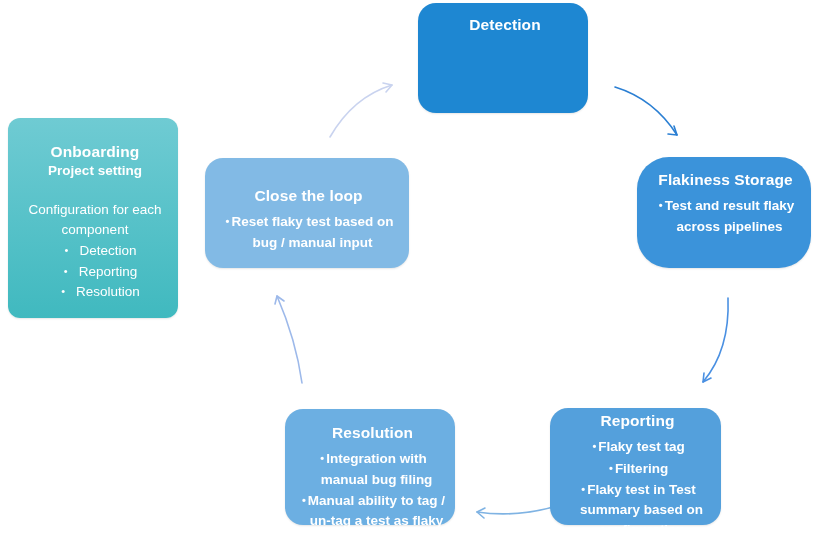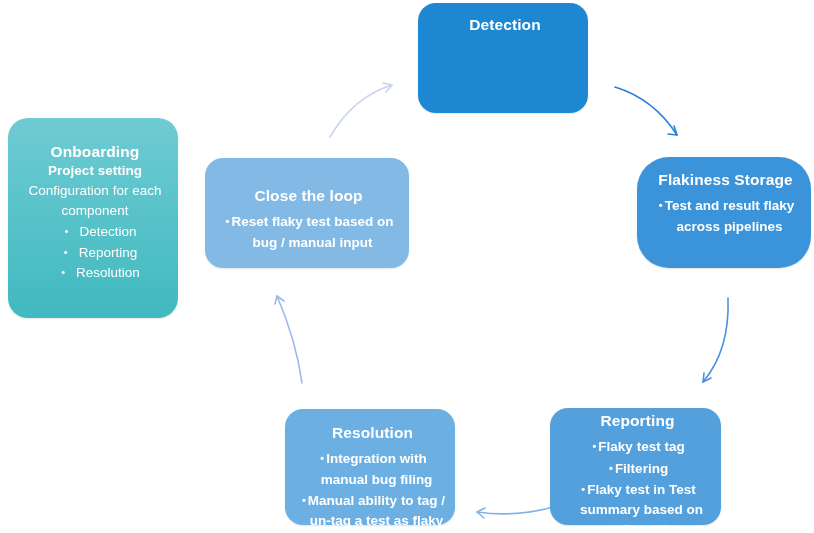--- a/index.html
+++ b/index.html
@@ -51,33 +51,34 @@
     content: "\2022";
     display: inline-block;
     width: 8px;
     margin-left: -8px;
     font-size: 11px;
     vertical-align: 1px;
   }
   
   .node-onboarding {
     left: 8px; top: 118px; width: 170px; height: 200px;
-    border-radius: 20px;
+    border-radius: 12px;
     background: linear-gradient(180deg, #6FCBD3 0%, #40B9BF 100%);
     padding: 24px 14px 0 18px;
   }
   .node-onboarding .node-sub {
     font-size: 13.5px;
     font-weight: 700;
     line-height: 1.45;
   }
   .node-onboarding .node-body {
     font-size: 13.5px;
     font-weight: 400;
     line-height: 1.45;
+    margin-top: 19px;
   }
   .onboarding-bullets {
     margin-top: 2px;
     font-weight: 400;
     line-height: 1.45;
   }
   .onboarding-bullets li {
     padding-left: 26px;
   }
   .onboarding-bullets li::before {

